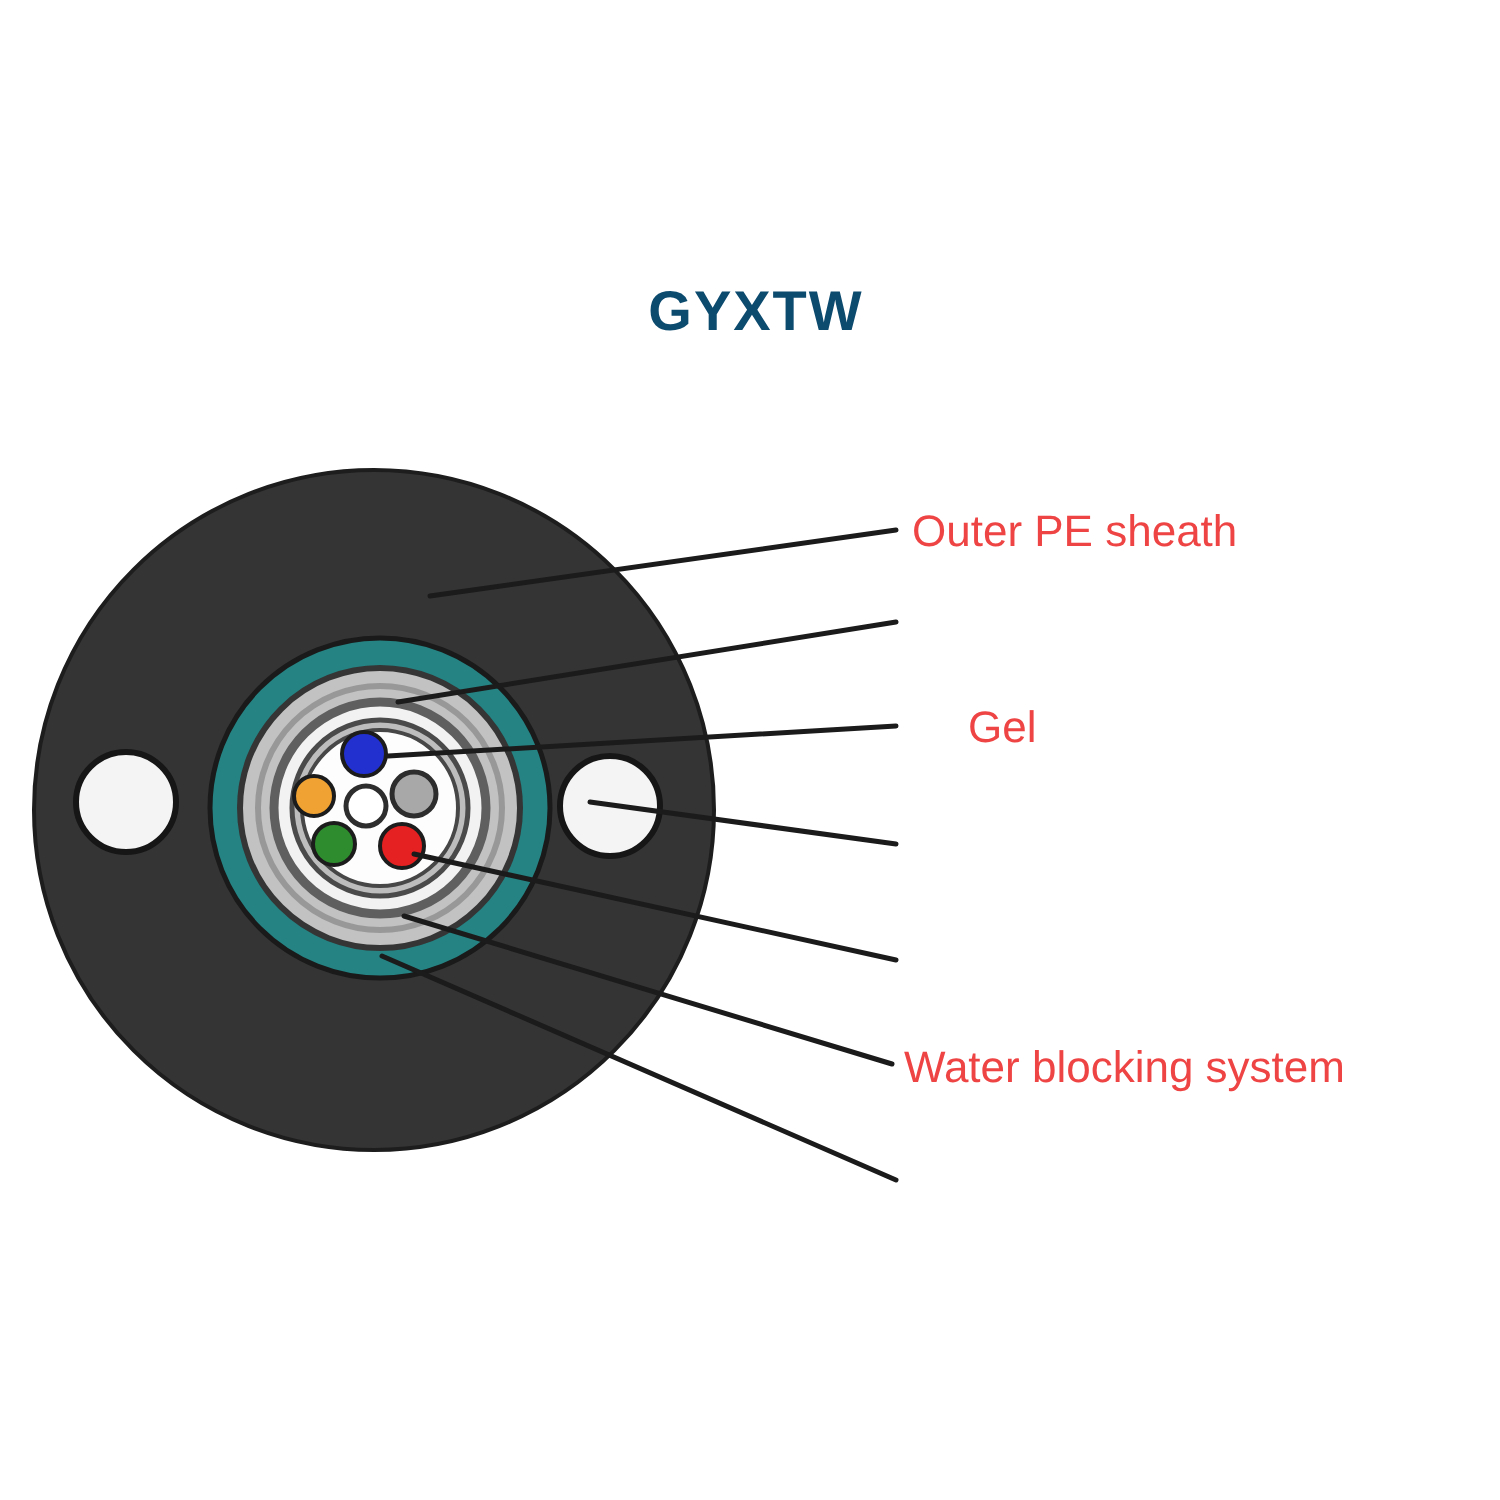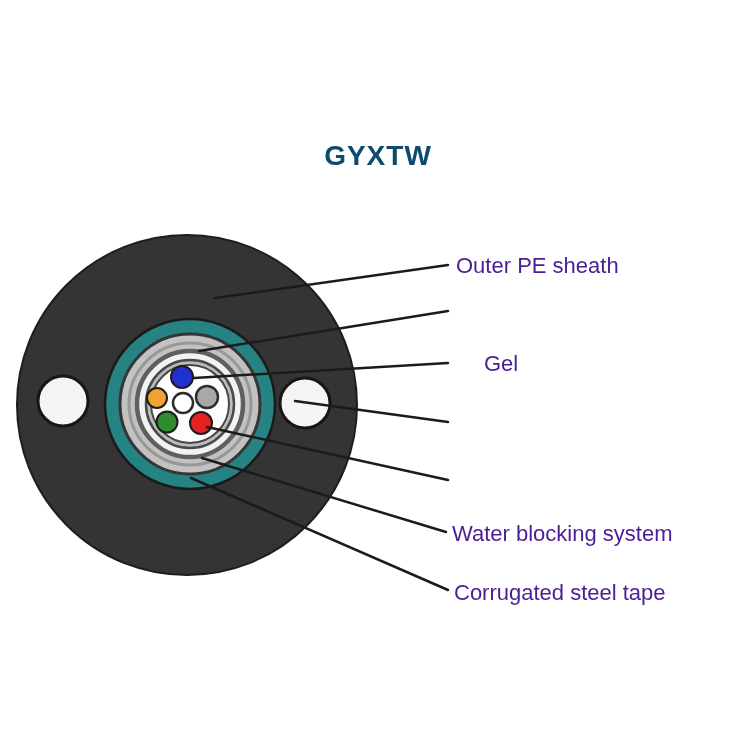--- a/index.html
+++ b/index.html
@@ -11,21 +11,21 @@
   .stage { position: absolute; inset: 0; width: 750px; height: 750px; background: #ffffff; }
   .page-title {
     position: absolute; left: 356px; top: 140px; transform: translateX(-50%);
     font-size: 28px; font-weight: bold; color: #0c4a6e; letter-spacing: 1px;
     white-space: nowrap;
     margin-left: 22px;
   }
   .diagram-svg { position: absolute; left: 0; top: 0; }
   .callout-label {
     position: absolute; transform: translateY(-50%);
-    font-size: 22px; color: #4c1d95; white-space: nowrap; line-height: 1;
+    font-size: 22px; color: #ef4444; white-space: nowrap; line-height: 1;
   }
 </style>
 </head>
 <body>
 
 <div class="stage">
 
   <div class="page-title">GYXTW</div>
 
   <svg class="diagram-svg" width="750" height="750" viewBox="0 0 750 750">
@@ -58,15 +58,14 @@
     <line x1="194" y1="378" x2="448" y2="363" stroke-width="2.5" stroke-linecap="round" stroke="#1b1b1b"></line>
     <line x1="295" y1="401" x2="448" y2="422" stroke-width="2.5" stroke-linecap="round" stroke="#1b1b1b"></line>
     <line x1="207" y1="427" x2="448" y2="480" stroke-width="2.5" stroke-linecap="round" stroke="#1b1b1b"></line>
     <line x1="202" y1="458" x2="446" y2="532" stroke-width="2.5" stroke-linecap="round" stroke="#1b1b1b"></line>
     <line x1="191" y1="478" x2="448" y2="590" stroke-width="2.5" stroke-linecap="round" stroke="#1b1b1b"></line>
   </svg>
 
   <div class="callout-label" style="left:456px; top:266px">Outer PE sheath</div>
   <div class="callout-label" style="left:484px; top:364px">Gel</div>
   <div class="callout-label" style="left:452px; top:534px">Water blocking system</div>
-  <div class="callout-label" style="left:454px; top:593px">Corrugated steel tape</div>
 
 </div>
 
 </body></html>

